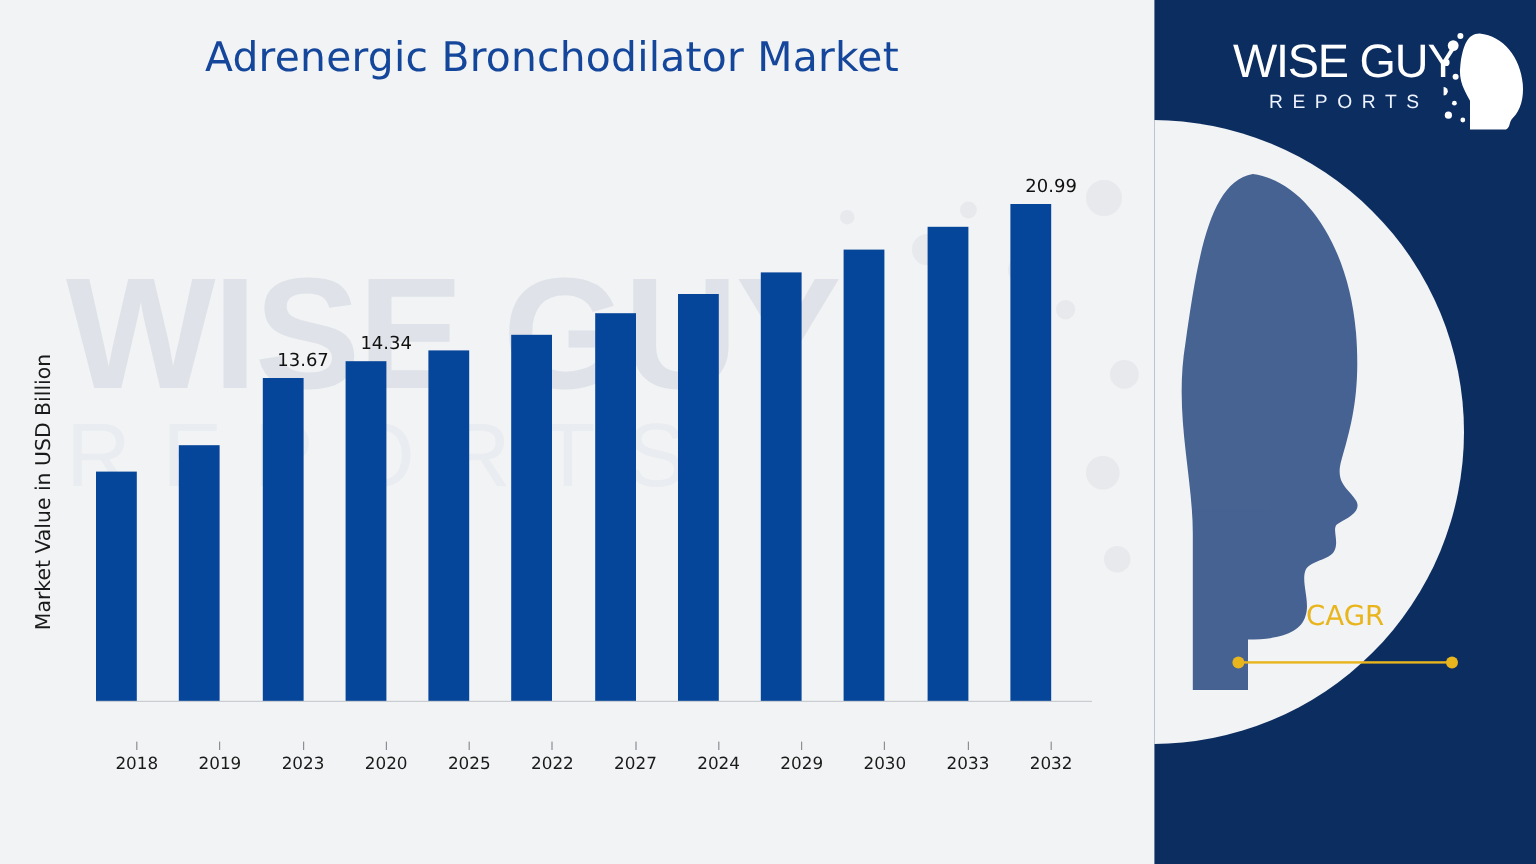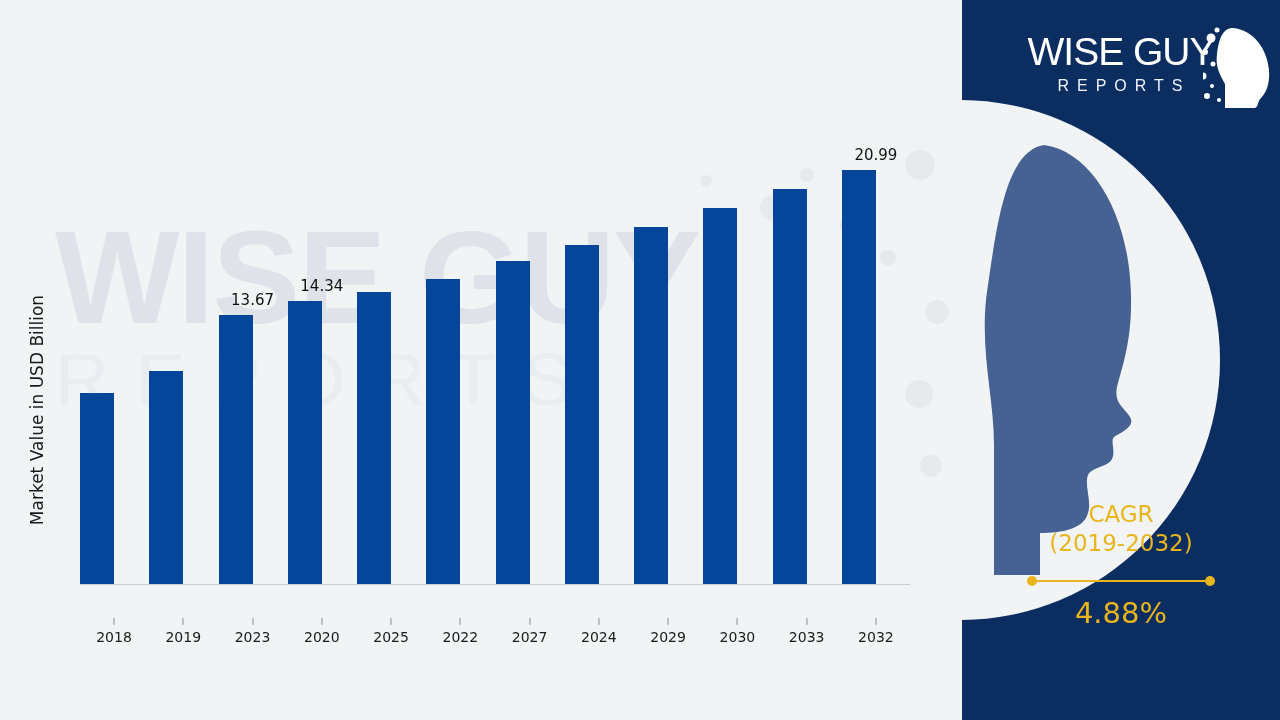--- a/index.html
+++ b/index.html
@@ -179,20 +179,21 @@
       <span class="dot" style="left:920px;top:455px;width:22px;height:22px;"></span>
       <span class="dot" style="left:700px;top:175px;width:12px;height:12px;"></span>
       <span class="dot" style="left:790px;top:430px;width:14px;height:14px;"></span>
     </div>
 
     <div class="watermark">
       <div class="wm-main">WISE GUY</div>
       <div class="wm-sub">REPORTS</div>
     </div>
 
+    <div class="chart-title">Adrenergic Bronchodilator Market</div>
 
     <div class="y-axis-label">Market Value in USD Billion</div>
 
     <div class="plot">
       <div class="bars" id="bar-series">
           <div class="bar-slot">
             <div class="bar" style="height: 192px; background: rgb(5, 69, 154);"></div>
           </div>
           <div class="bar-slot">
             <div class="bar" style="height: 214px; background: rgb(5, 69, 154);"></div>
@@ -312,22 +313,20 @@
           <circle cx="9" cy="62" r="2" fill="#ffffff"></circle>
           <circle cx="4" cy="72" r="3" fill="#ffffff"></circle>
           <circle cx="14" cy="6" r="2.5" fill="#ffffff"></circle>
           <circle cx="16" cy="76" r="2" fill="#ffffff"></circle>
         </svg>
       </div>
     </div>
 
     <div class="cagr-block">
       <div class="cagr-title">CAGR</div>
-      <div class="cagr-period">(2019-2032)</div>
       <div class="cagr-divider">
         <span class="knob left"></span>
         <span class="line"></span>
         <span class="knob right"></span>
       </div>
-      <div class="cagr-value">4.88%</div>
     </div>
   </div>
 </div>
 
 </body></html>

